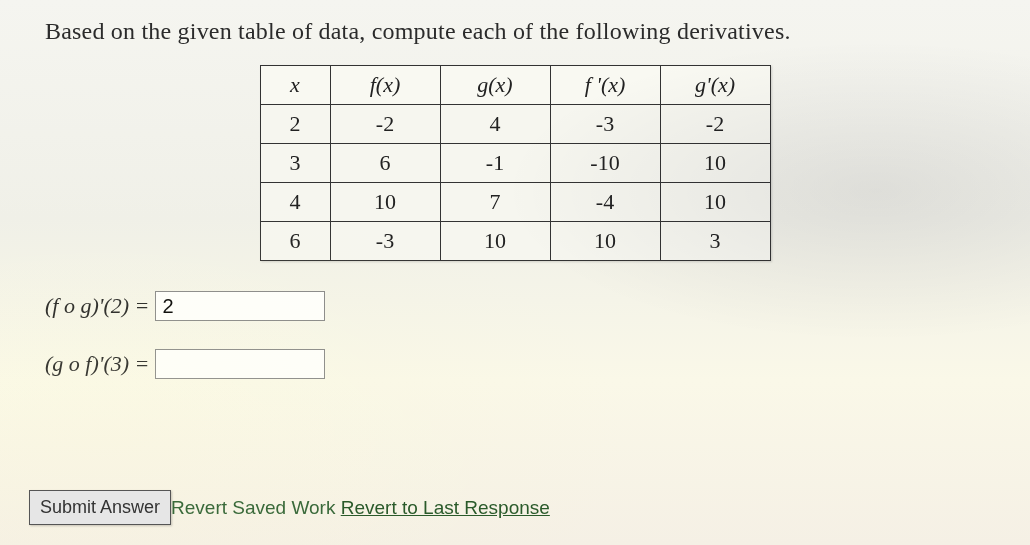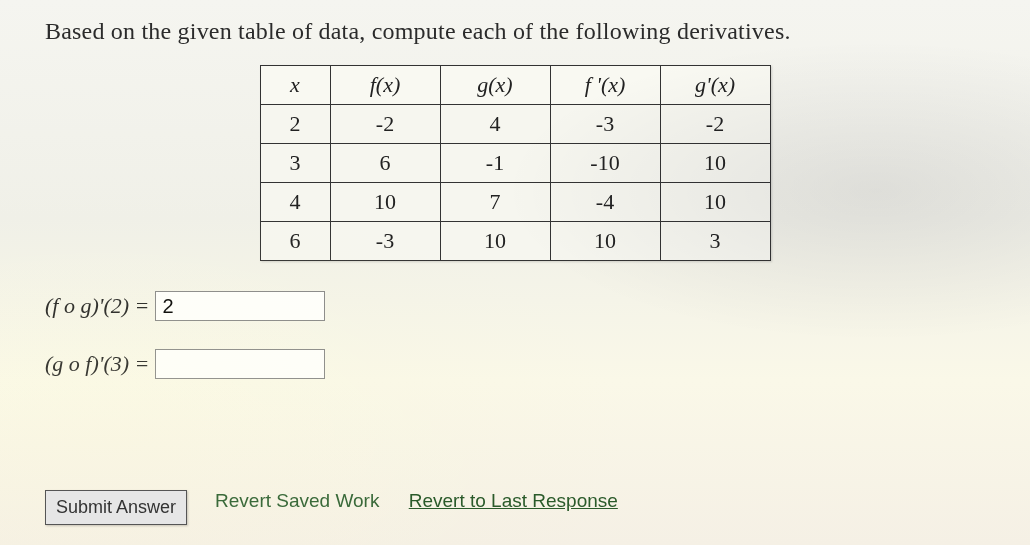--- a/index.html
+++ b/index.html
@@ -68,44 +68,43 @@
     border: 1px solid #888;
     background: #fefefc;
     font-size: 20px;
     padding: 2px 6px;
     font-family: Arial, sans-serif;
     font-style: normal;
   }
   .footer {
     position: absolute;
     bottom: 20px;
-    left: 45px;
+    left: 29px;
     display: flex;
-    gap: 28px;
+    align-items: center;
   }
   .submit-btn {
     border: 1px solid #555;
     background: #e6e6e6;
     padding: 6px 10px;
     font-size: 18px;
     font-family: Arial, sans-serif;
     color: #333;
     cursor: pointer;
     box-shadow: 1px 1px 2px rgba(0,0,0,0.2);
   }
   .saved-work {
     font-size: 19px;
     font-family: Arial, sans-serif;
     color: #3a6a3a;
   }
   .saved-work .revert {
     text-decoration: underline;
     color: #2a5a2a;
     cursor: pointer;
-    margin-left: 24px;
   }
   .noise {
     position: absolute;
     top: 0; left: 0; right: 0; bottom: 0;
     pointer-events: none;
     background: radial-gradient(ellipse at 85% 35%, rgba(0,0,30,0.08) 0%, transparent 30%),
                 radial-gradient(ellipse at 10% 80%, rgba(255,255,200,0.15) 0%, transparent 40%);
   }
 </style>
 </head>

